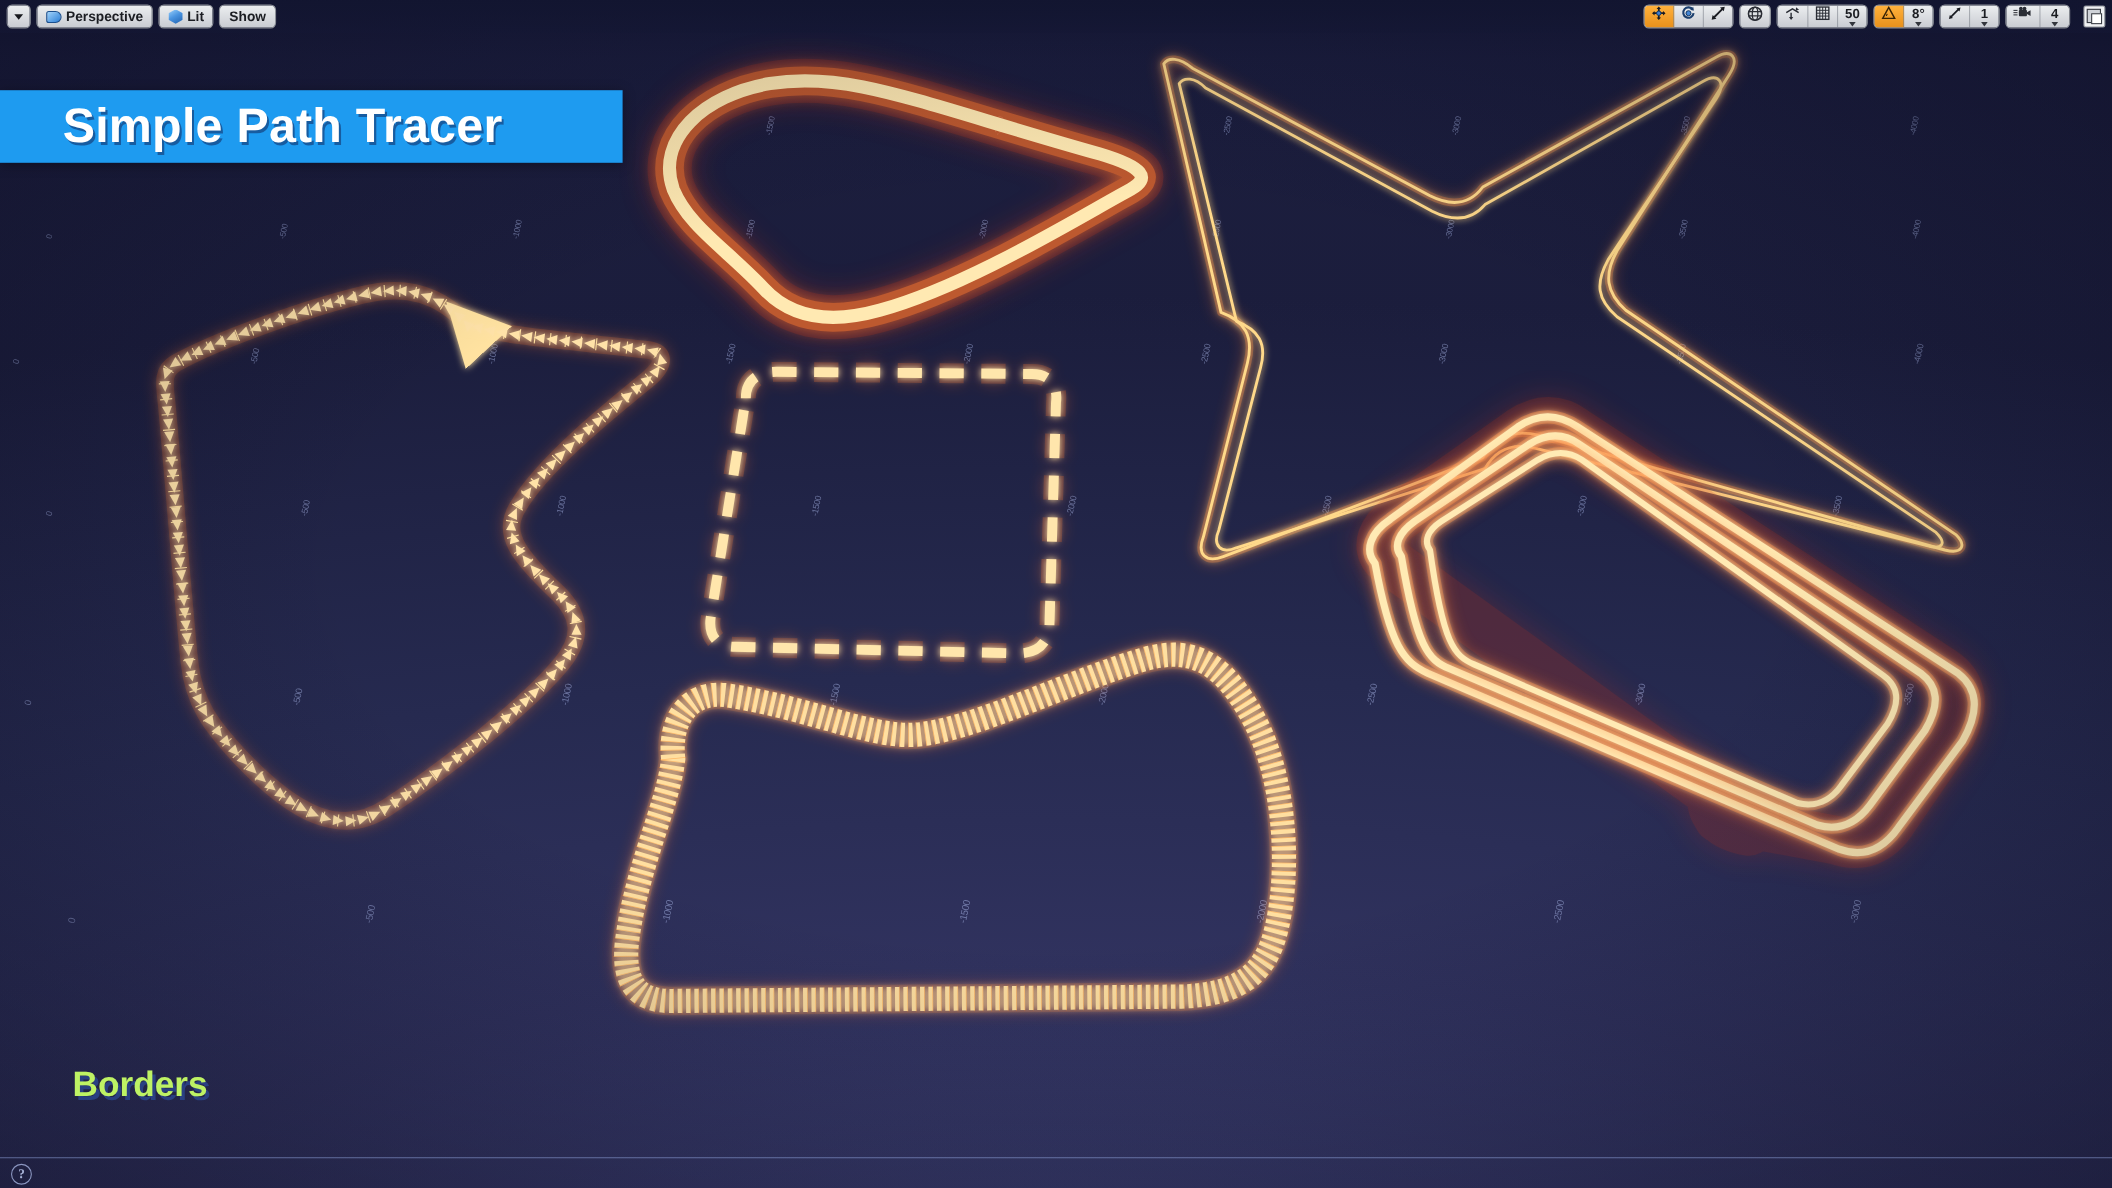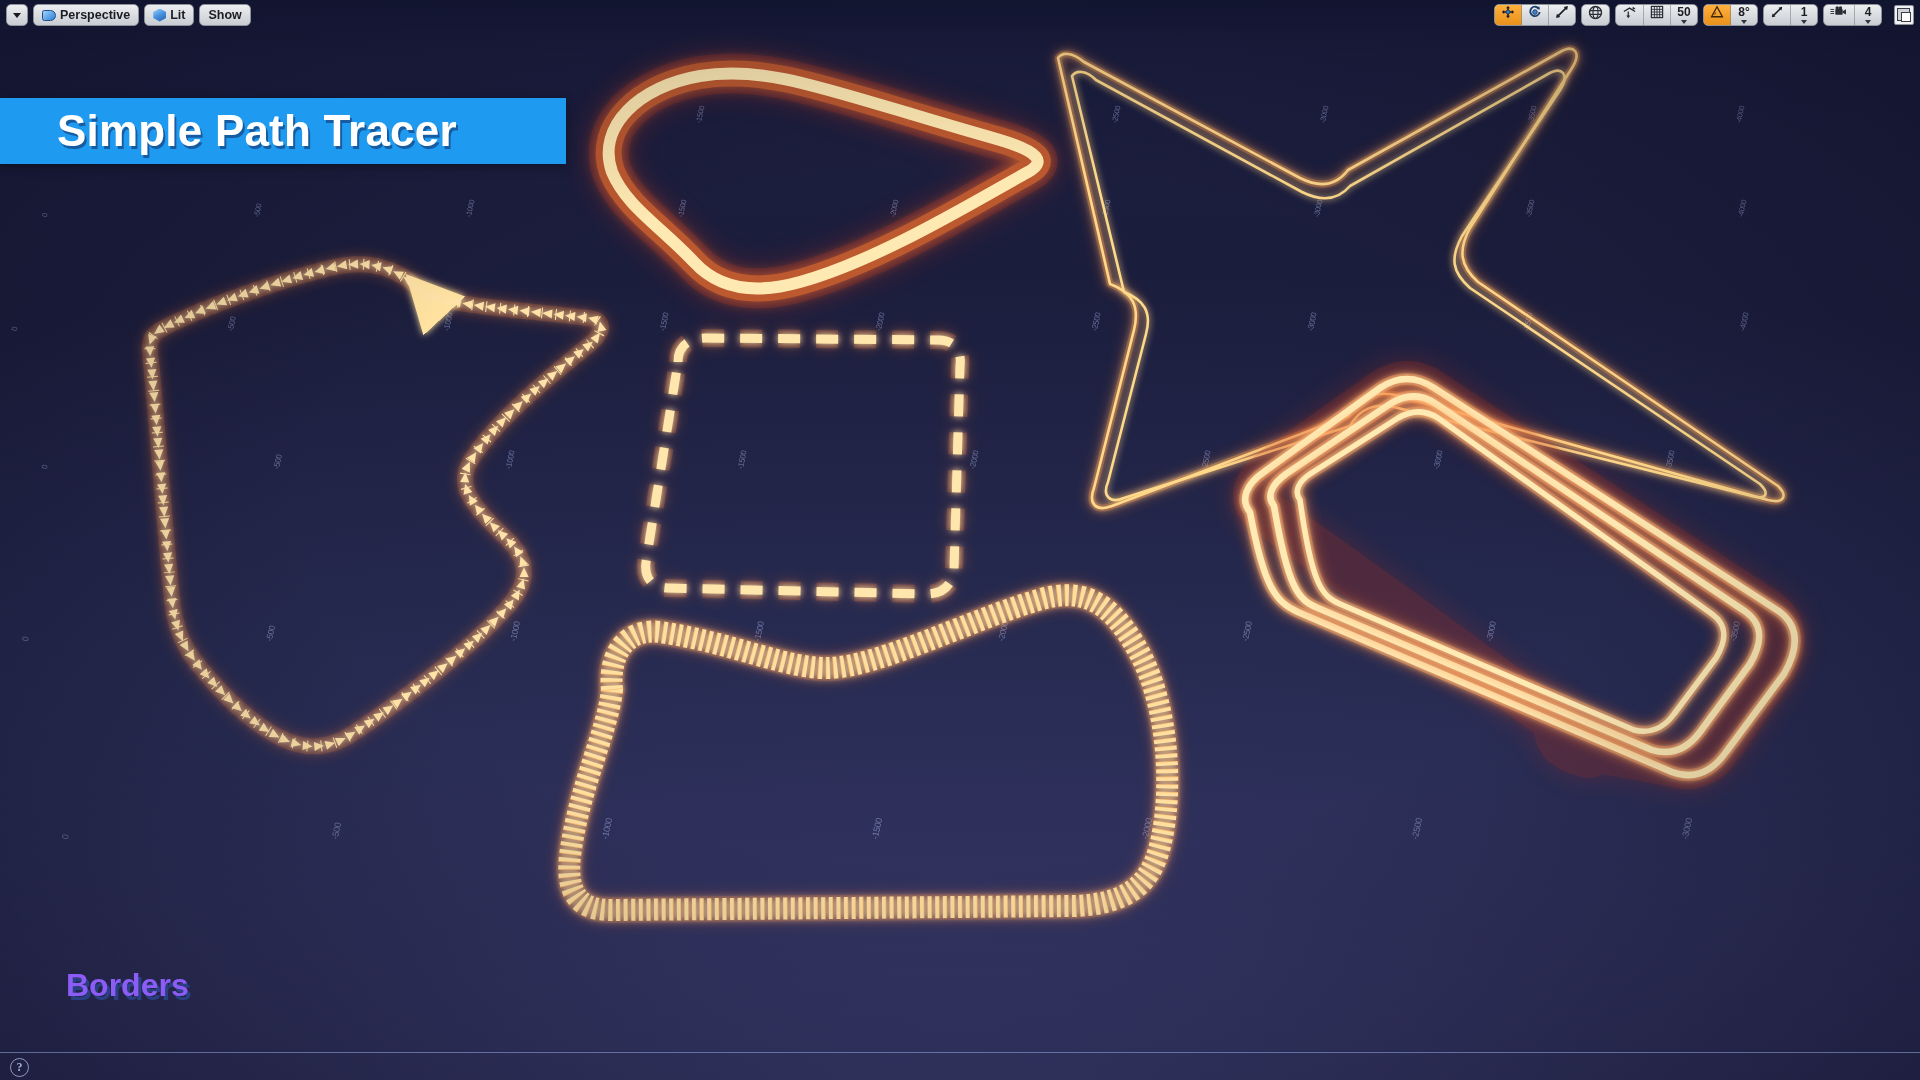--- a/index.html
+++ b/index.html
@@ -86,36 +86,36 @@
   }
   .tb-max:before{content:"";position:absolute;left:2px;top:2px;width:11px;height:11px;
     border:1.5px solid #3a3d45;background:#cfd2d8;}
   .tb-max:after{content:"";position:absolute;right:2px;bottom:2px;width:8px;height:8px;
     background:#fff;border:1.5px solid #3a3d45;}
 
   svg.ico { display:block; }
 
   
   #title-banner {
-    position:absolute; left:0; top:98px; width:566px; height:66px;
+    position:absolute; left:0; top:82px; width:566px; height:66px;
     display:flex; align-items:center; z-index:30;
     box-shadow:0 2px 10px rgba(0,0,0,.35);
   }
   #title-text {
     margin-left:57px; color:#ffffff;
     font-size:44px; font-weight:bold; letter-spacing:.2px;
     font-family:"Liberation Sans", sans-serif;
     text-shadow:2px 3px 0 rgba(18,40,95,.55);
     white-space:nowrap;
   }
 
   
   #caption { position:absolute; left:66px; bottom:74px; z-index:30; }
   #caption-title {
-    color:#8b5cf6; font-size:32px; font-weight:bold; line-height:1.28;
+    color:#bef264; font-size:32px; font-weight:bold; line-height:1.28;
     font-family:"Liberation Sans", sans-serif;
     text-shadow:3px 4px 0 rgba(44,74,150,.75);
   }
   #caption-sub {
     color:#ffffff; font-size:32px; font-weight:bold; line-height:1.28;
     font-family:"Liberation Sans", sans-serif;
     text-shadow:3px 4px 0 rgba(44,74,150,.75);
     white-space:nowrap;
   }
 

